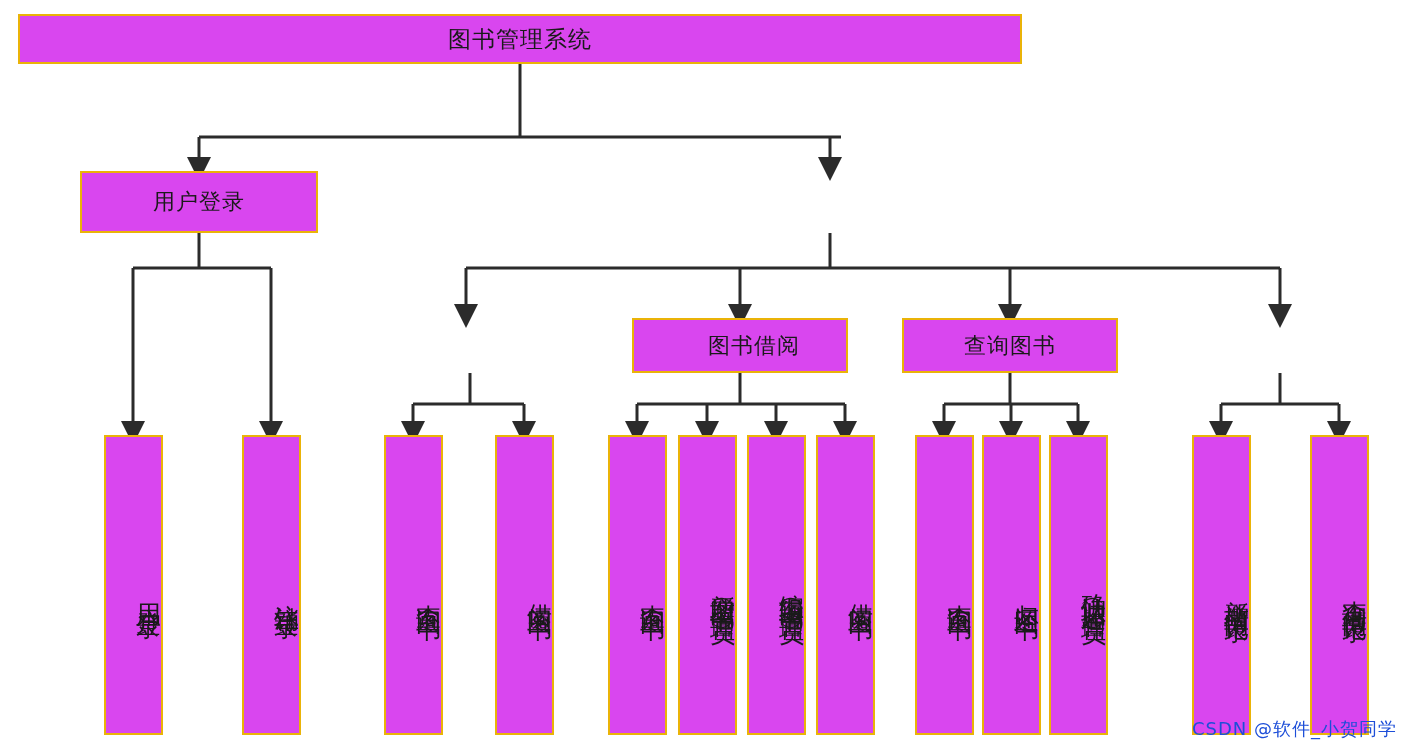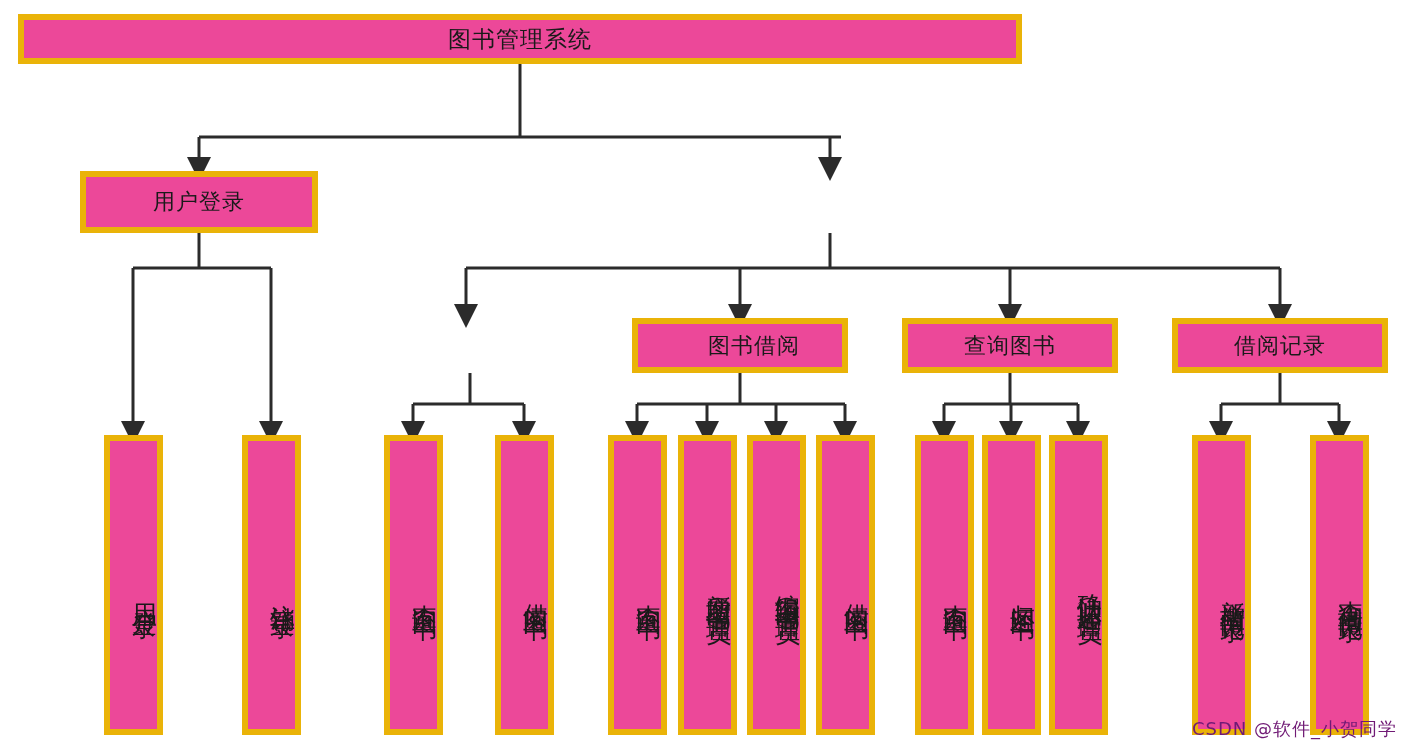--- a/index.html
+++ b/index.html
@@ -6,22 +6,22 @@
   body{
     width:1405px;height:747px;
     background:#ffffff;
     font-family:"DejaVu Sans","Liberation Sans",sans-serif;
     position:relative;overflow:hidden;
   }
   #canvas{position:absolute;left:0;top:0;width:1405px;height:747px;}
   .node{
     position:absolute;
     box-sizing:border-box;
-    border:6px solid #eab308;
-    background:#ec4899;
+    border:2px solid #eab308;
+    background:#d946ef;
     display:flex;
     align-items:center;
     justify-content:center;
     color:#1a1a1a;
   }
   .node.horiz{font-size:22px;letter-spacing:1px;}
   .node.root{font-size:23px;}
   .node.leaf{
     writing-mode:vertical-rl;
     text-orientation:upright;
@@ -30,21 +30,21 @@
     line-height:1;
     padding-top:14px;
     align-items:flex-start;
     justify-content:center;
   }
   .leaf-text{display:block;}
   .watermark{
     position:absolute;
     right:8px;bottom:6px;
     font-size:18px;
-    color:#701a75;
+    color:#1d4ed8;
     letter-spacing:1px;
     white-space:nowrap;
   }
   svg{position:absolute;left:0;top:0;}
 </style>
 </head>
 <body>
 
 <div id="canvas">
 
@@ -105,23 +105,20 @@
   <div class="node horiz" style="left:80px;top:171px;width:238px;height:62px;">
     <span>用户登录</span>
   </div>
 
   <div class="node horiz" style="left:632px;top:318px;width:216px;height:55px;padding-left:28px;">
     <span>图书借阅</span>
   </div>
   <div class="node horiz" style="left:902px;top:318px;width:216px;height:55px;">
     <span>查询图书</span>
   </div>
-  <div class="node horiz" style="left:1172px;top:318px;width:216px;height:55px;">
-    <span>借阅记录</span>
-  </div>
 
   <div class="node leaf" style="left:104px;top:435px;width:59px;height:300px;">
     <span class="leaf-text">用户登录</span>
   </div>
   <div class="node leaf" style="left:242px;top:435px;width:59px;height:300px;">
     <span class="leaf-text">注销登录</span>
   </div>
 
   <div class="node leaf" style="left:384px;top:435px;width:59px;height:300px;">
     <span class="leaf-text">查询图书</span>

